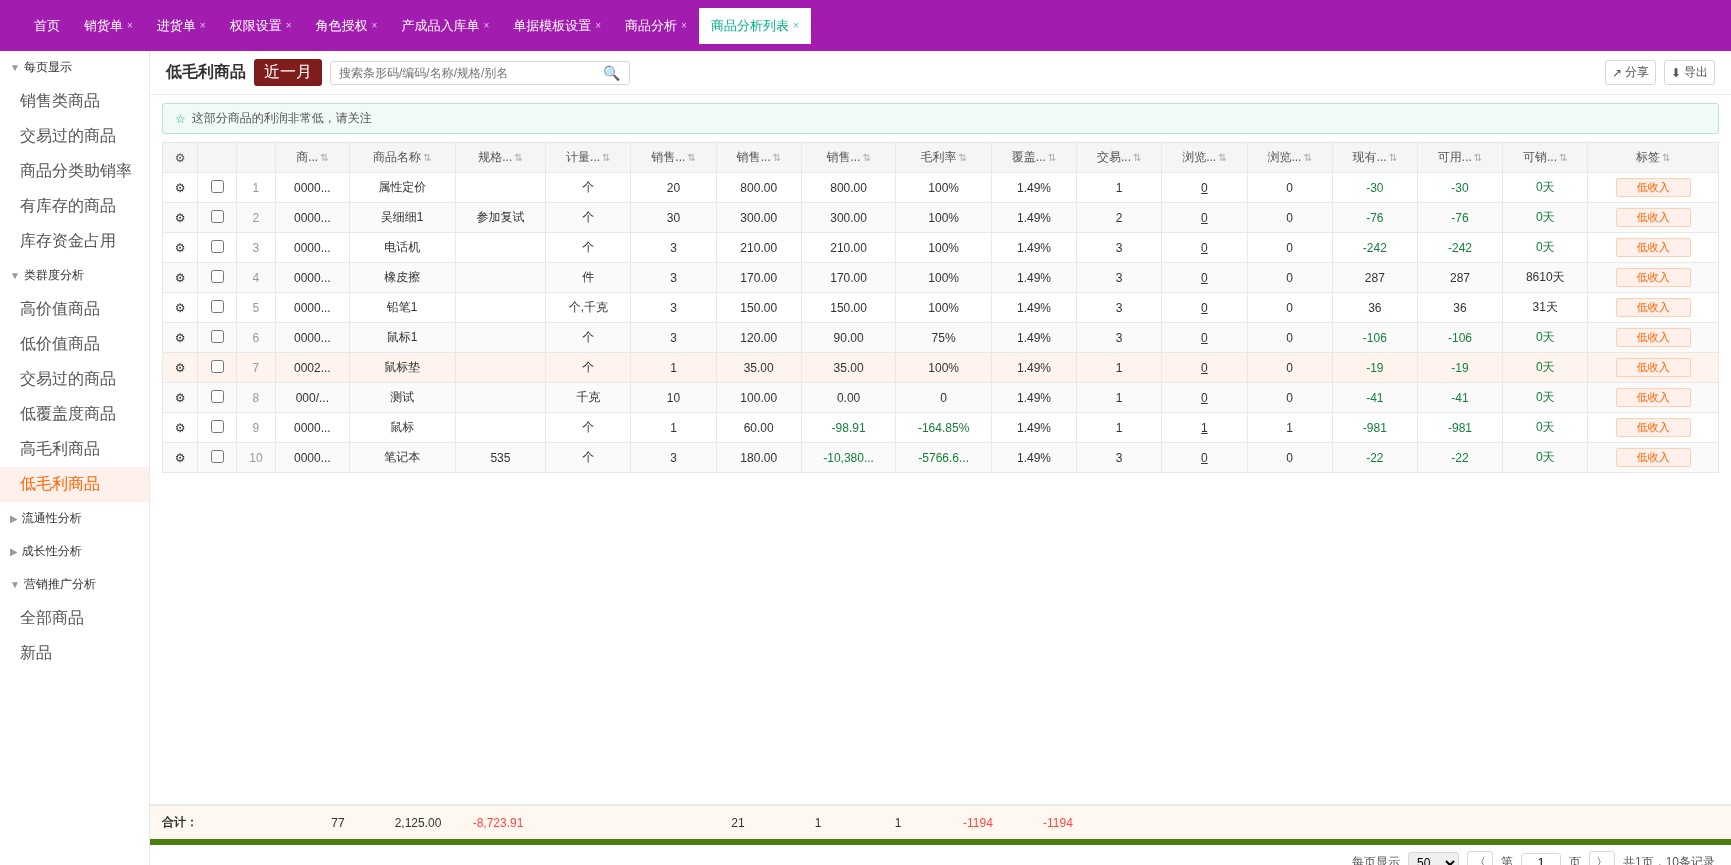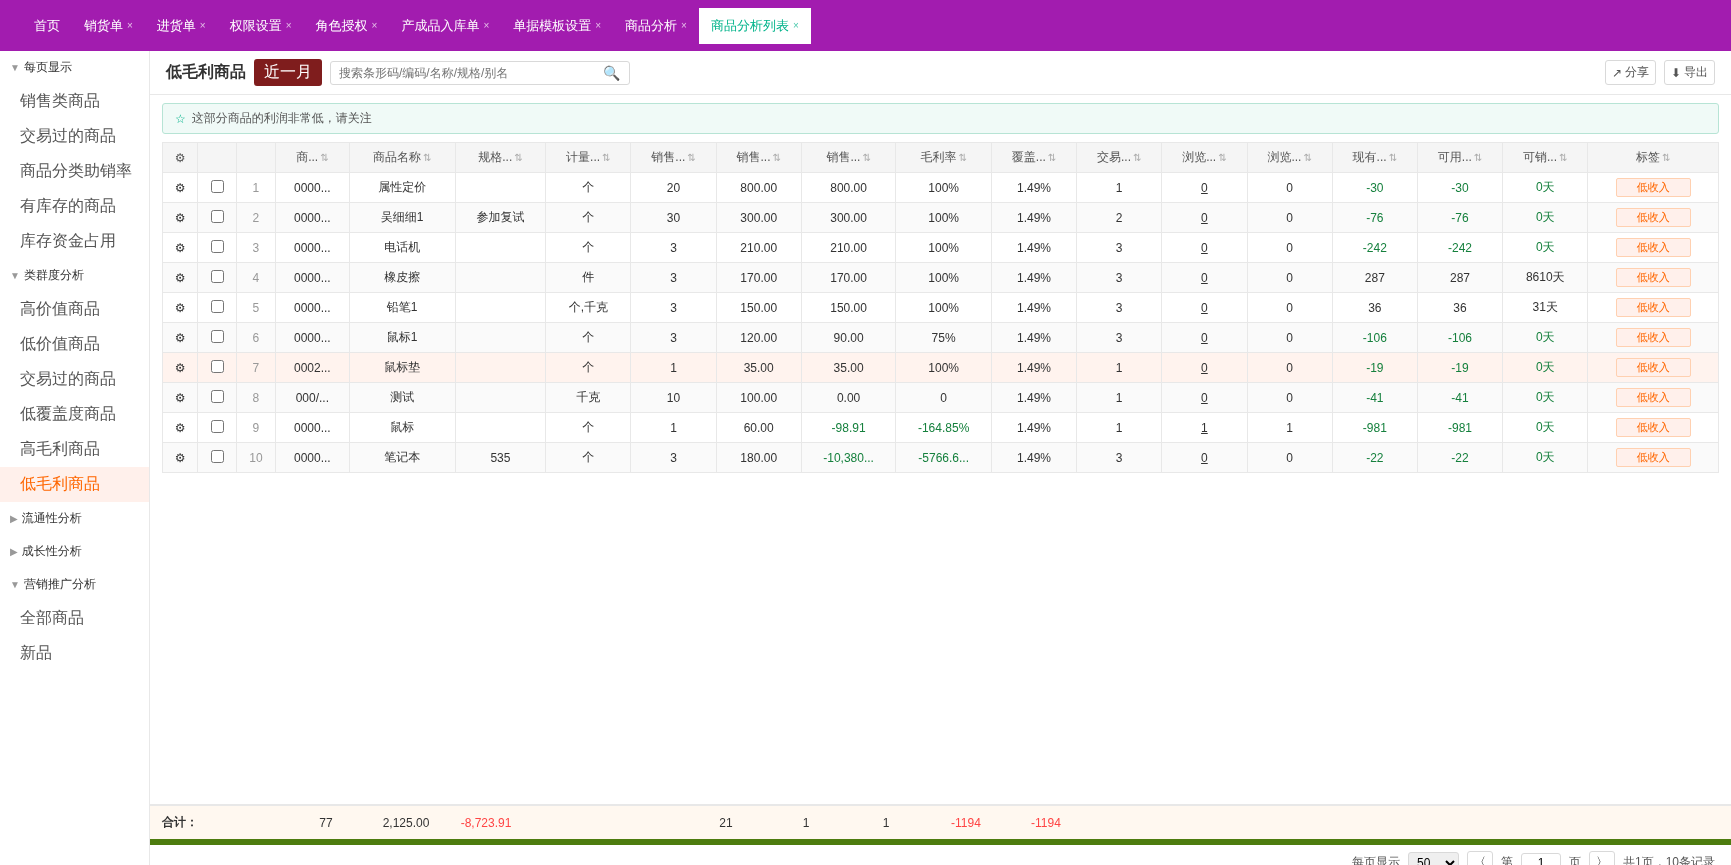--- a/index.html
+++ b/index.html
@@ -204,21 +204,21 @@
     }
 
     
     .footer-total {
       background: #fff8f0;
       border-top: 2px solid #e8e8e8;
       display: flex;
       align-items: center;
       padding: 8px 12px;
       font-size: 12px;
-      gap: 4px;
+      gap: 16px;
     }
     .total-label {
       min-width: 120px;
       font-weight: bold;
       color: #333;
     }
     .total-cells {
       display: flex;
       gap: 0;
     }

